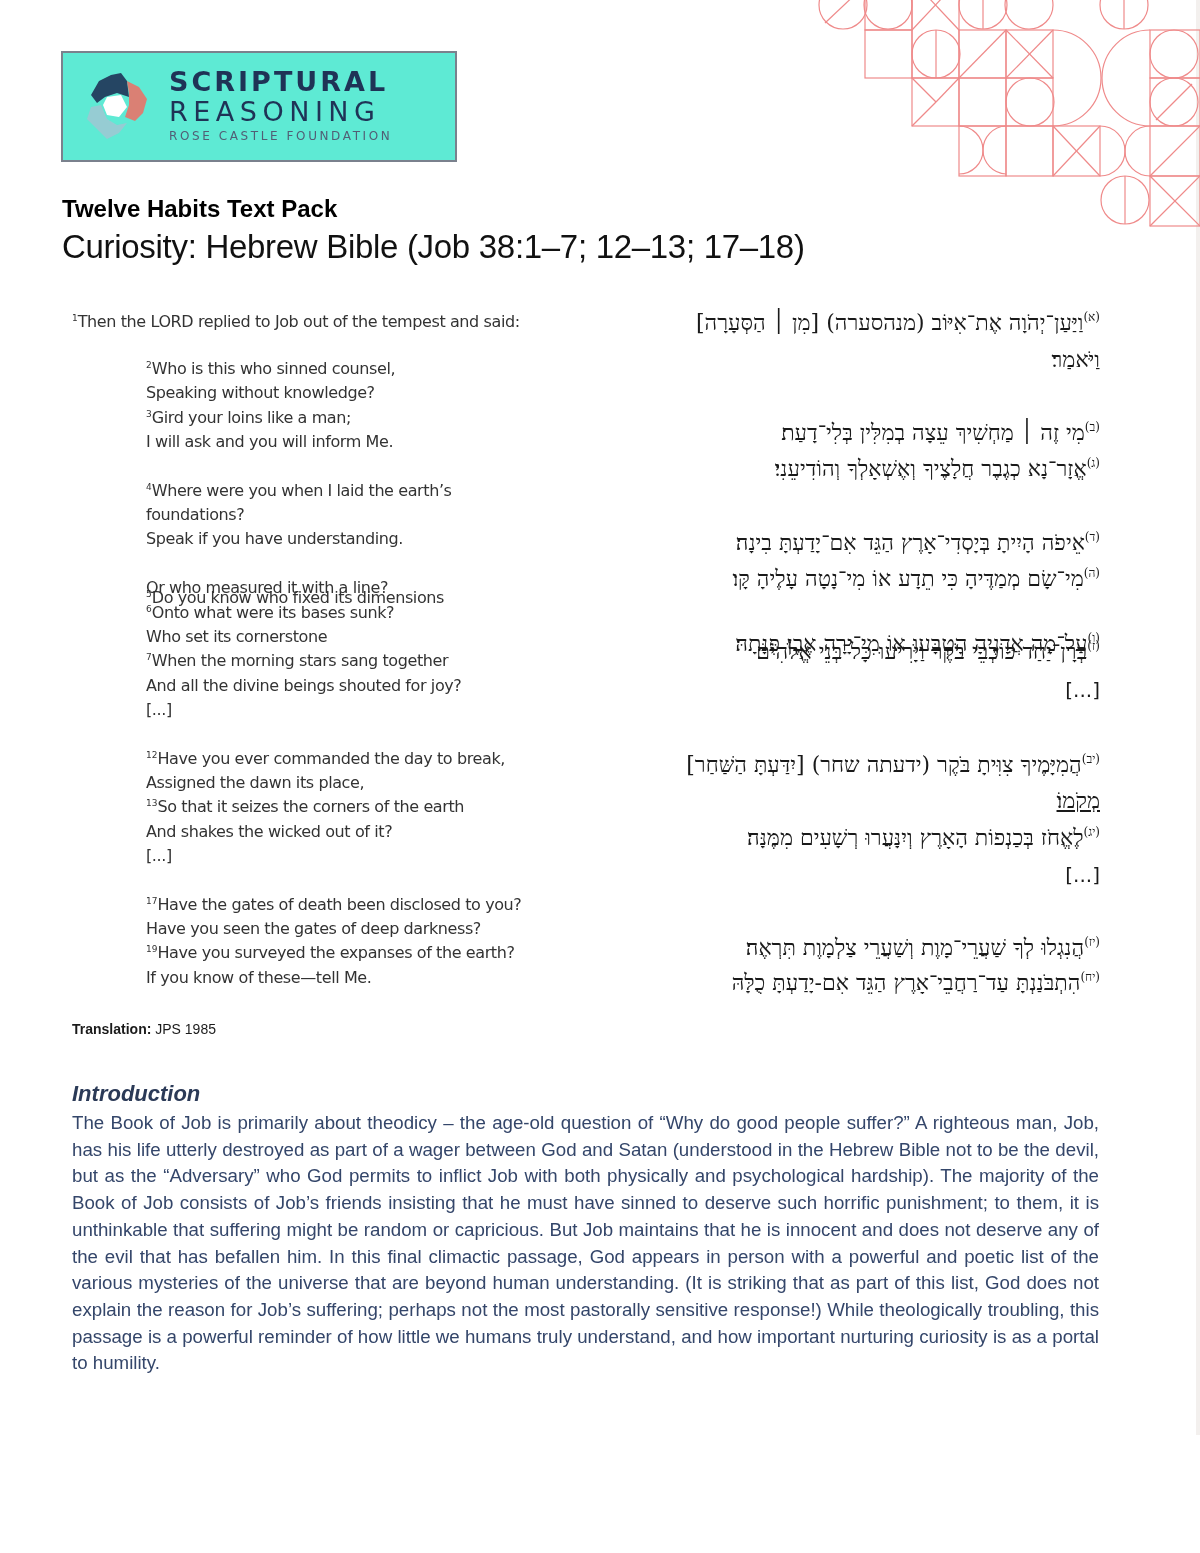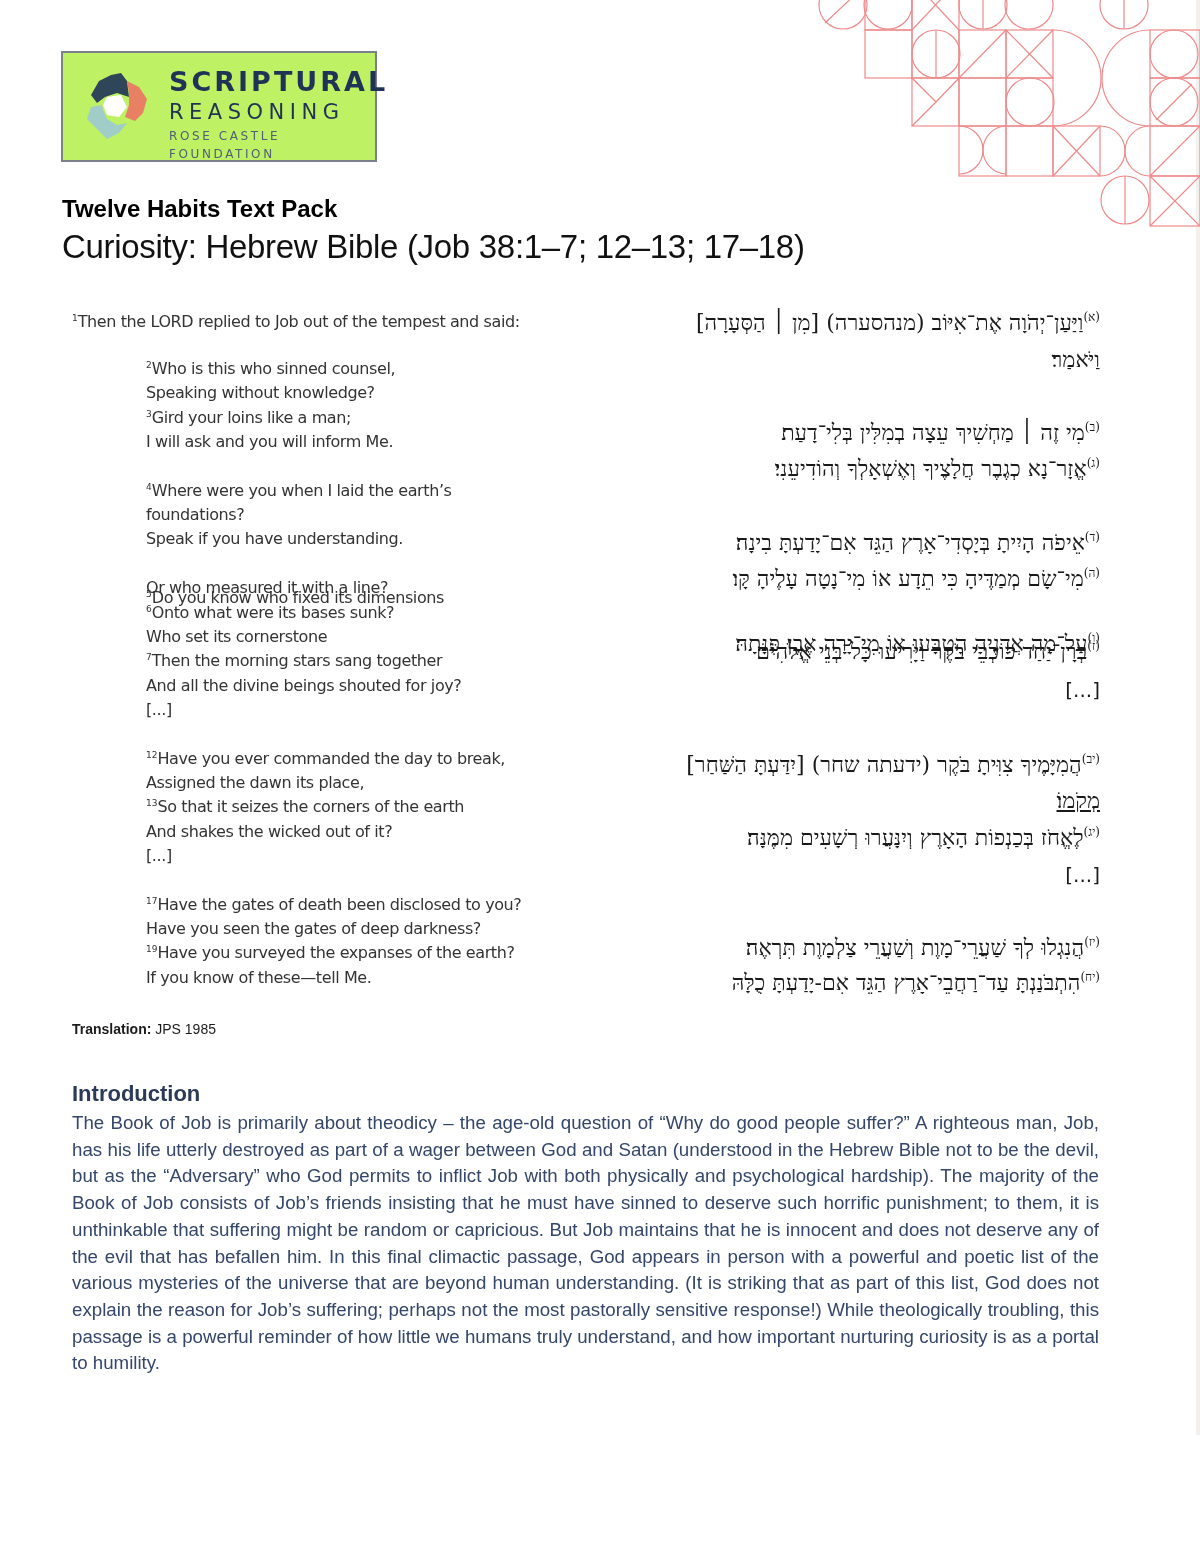--- a/index.html
+++ b/index.html
@@ -2,25 +2,25 @@
 <html><head>
 <meta charset="utf-8">
 <style>
   * { box-sizing: border-box; margin: 0; padding: 0; }
   html, body { width: 1200px; height: 1553px; background: #ffffff; overflow: hidden; }
   body { position: relative; font-family: "DejaVu Sans", sans-serif; color: #2a2a2a; }
 
   .page-edge { position: absolute; right: 0; top: 0; width: 4px; height: 1435px; background: #f3f0ee; }
 
   
-  .logo-box { position: absolute; left: 61px; top: 51px; width: 316px; height: 111px; border: 2px solid #7a818d; background: #bef264; }
+  .logo-box { position: absolute; left: 61px; top: 51px; width: 396px; height: 111px; border: 2px solid #7a818d; background: #5eead4; }
   .logo-mark { position: absolute; left: 14px; top: 14px; width: 80px; height: 80px; }
   .logo-text { position: absolute; left: 106px; top: 14px; color: #1f3356; font-family: "DejaVu Sans", sans-serif; }
   .logo-line1 { font-size: 27px; font-weight: bold; letter-spacing: 3px; line-height: 30px; }
-  .logo-line2 { font-size: 21px; letter-spacing: 5.5px; line-height: 30px; }
+  .logo-line2 { font-size: 27px; letter-spacing: 5.5px; line-height: 30px; }
   .logo-line3 { font-size: 12px; letter-spacing: 2.6px; line-height: 18px; color: #515e75; }
 
   .pattern { position: absolute; right: 0; top: 0; width: 390px; height: 230px; }
 
   
   .kicker { position: absolute; left: 62px; top: 195px; font-size: 24px; font-weight: bold; color: #000000; font-family: "Liberation Sans", sans-serif; }
   .title { position: absolute; left: 62px; top: 228px; font-size: 33px; color: #111; font-family: "Liberation Sans", sans-serif; letter-spacing: -0.3px; }
 
   
   .en { position: absolute; left: 0; top: 0; font-family: "DejaVu Sans", sans-serif; font-size: 16px; color: #333; letter-spacing: -0.4px; }
@@ -29,21 +29,21 @@
 
   
   .he { position: absolute; top: 0; right: 100px; font-family: "DejaVu Serif", serif; font-size: 22px; color: #1a1a1a; direction: rtl; }
   .he .line { position: absolute; right: 0; white-space: nowrap; direction: rtl; }
   .he sup { font-size: 12px; vertical-align: 9px; }
   .he .ellipsis { font-family: "DejaVu Sans", sans-serif; font-size: 20px; }
 
   .translation { position: absolute; left: 72px; top: 1021px; font-size: 14px; color: #1a1a1a; font-family: "Liberation Sans", sans-serif; }
   .translation b { font-weight: bold; }
 
-  .intro-heading { position: absolute; left: 72px; top: 1081px; font-size: 22px; font-weight: bold; color: #2b3a57; font-family: "Liberation Sans", sans-serif; }
+  .intro-heading { position: absolute; left: 72px; top: 1081px; font-size: 22px; font-weight: bold; color: #2b3a57; font-family: "Liberation Sans", sans-serif; font-style: italic; }
   .intro-body { position: absolute; left: 72px; top: 1110px; width: 1027px; font-size: 18.7px; line-height: 26.7px; color: #34466a; font-family: "Liberation Sans", sans-serif; text-align: justify; }
 </style>
 </head>
 <body>
 
 <div class="page-edge"></div>
 
 <div class="logo-box">
   <svg class="logo-mark" viewBox="0 0 80 80">
     <path d="M22 14 L34 8 L44 6 L50 14 L52 30 L40 26 L28 30 L20 36 L14 28 Z" fill="#1f3356" opacity="0.9"></path>
@@ -122,21 +122,21 @@
   <div class="line" style="left:146px; top:408px;"><sup>3</sup><span>Gird your loins like a man;</span></div>
   <div class="line" style="left:146px; top:432px;"><span>I will ask and you will inform Me.</span></div>
 
   <div class="line" style="left:146px; top:481px;"><sup>4</sup><span>Where were you when I laid the earth’s</span></div>
   <div class="line" style="left:146px; top:505px;"><span>foundations?</span></div>
   <div class="line" style="left:146px; top:529px;"><span>Speak if you have understanding.</span></div>
   <div class="line" style="left:146px; top:554px;margin-top:34px;"><sup>5</sup><span>Do you know who fixed its dimensions</span></div>
   <div class="line" style="left:146px; top:578px;"><span>Or who measured it with a line?</span></div>
   <div class="line" style="left:146px; top:603px;"><sup>6</sup><span>Onto what were its bases sunk?</span></div>
   <div class="line" style="left:146px; top:627px;"><span>Who set its cornerstone</span></div>
-  <div class="line" style="left:146px; top:651px;"><sup>7</sup><span>Then the morning stars sang together</span></div>
+  <div class="line" style="left:146px; top:651px;"><sup>7</sup><span>When the morning stars sang together</span></div>
   <div class="line" style="left:146px; top:676px;"><span>And all the divine beings shouted for joy?</span></div>
   <div class="line" style="left:146px; top:700px;"><span>[...]</span></div>
 
   <div class="line" style="left:146px; top:749px;"><sup>12</sup><span>Have you ever commanded the day to break,</span></div>
   <div class="line" style="left:146px; top:773px;"><span>Assigned the dawn its place,</span></div>
   <div class="line" style="left:146px; top:797px;"><sup>13</sup><span>So that it seizes the corners of the earth</span></div>
   <div class="line" style="left:146px; top:822px;"><span>And shakes the wicked out of it?</span></div>
   <div class="line" style="left:146px; top:846px;"><span>[...]</span></div>
 
   <div class="line" style="left:146px; top:895px;"><sup>17</sup><span>Have the gates of death been disclosed to you?</span></div>

